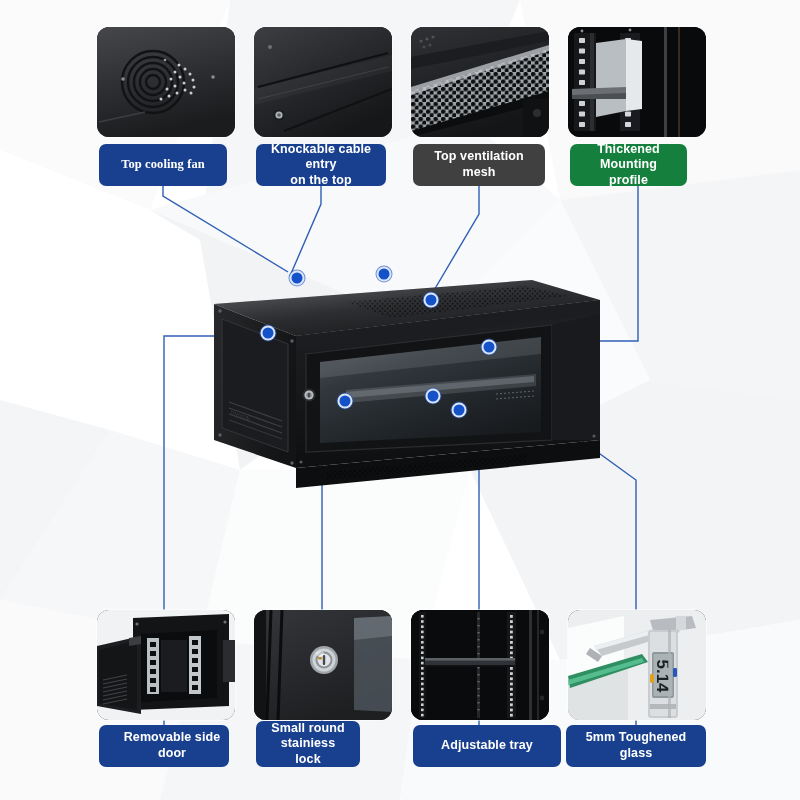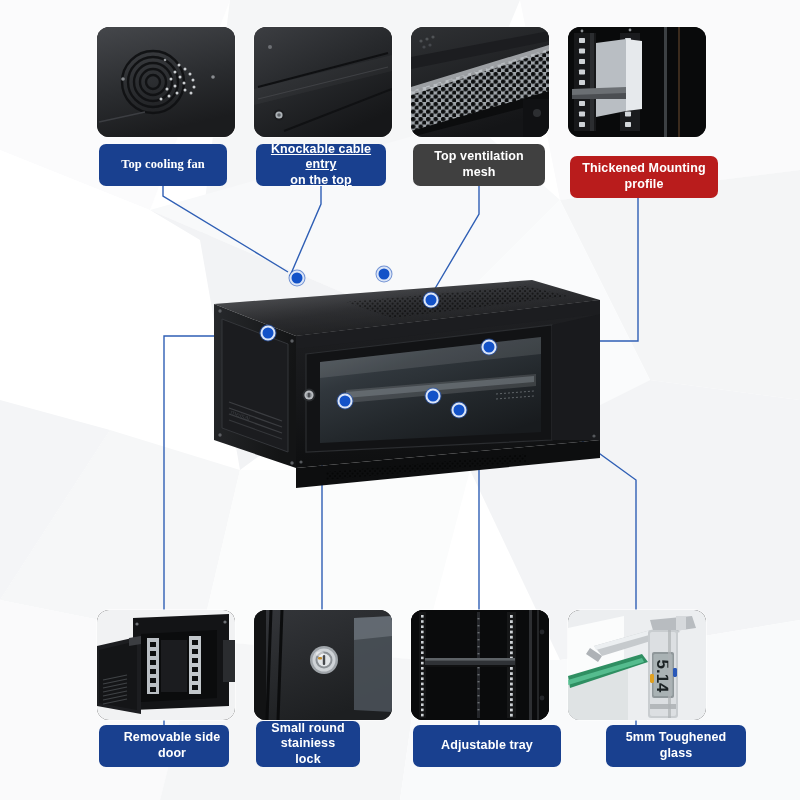--- a/index.html
+++ b/index.html
@@ -253,21 +253,21 @@
         <path d="M4,72 L134,40" stroke="#46484c" stroke-width="1.2" fill="none" opacity="0.6"></path>
         <path d="M30,104 L138,62" stroke="#101113" stroke-width="2" fill="none"></path>
         <polygon points="0,62 138,28 138,44 0,78" fill="#ffffff" opacity="0.035"></polygon>
         <circle cx="25" cy="88" r="5.5" fill="#1b1c1f"></circle>
         <circle cx="25" cy="88" r="3.6" fill="#adb2b6"></circle>
         <circle cx="25" cy="88" r="1.8" fill="#5d6166"></circle>
         <circle cx="16" cy="20" r="2" fill="#6d7074"></circle>
       </svg>
       </span>
     </div>
-    <div class="badge" style="left: 256px; top: 144px; width: 130px; height: 42px; background: rgb(25, 64, 143); text-decoration: underline;">Knockable cable entry
+    <div class="badge" style="left: 256px; top: 144px; width: 130px; height: 42px; background: rgb(25, 64, 143);">Knockable cable entry
 on the top</div>
     <div class="dot" style="left: 384px; top: 274px; background: rgb(19, 82, 200);"></div>
     <div class="thumb" style="left: 411px; top: 27px; width: 138px; height: 110px;">
       <span style="display: block; width: 100%; height: 100%;">
       <svg viewBox="0 0 138 110" preserveAspectRatio="none">
         <defs>
           <linearGradient id="g3" x1="0" y1="0" x2="0.4" y2="1">
             <stop offset="0%" stop-color="#2f3134"></stop>
               <stop offset="100%" stop-color="#141517"></stop>
           </linearGradient>
@@ -329,21 +329,21 @@
         <polygon points="58,12 74,14 74,82 58,84" fill="#e6e9ec"></polygon>
         <rect x="4" y="62" width="54" height="10" fill="#4b4e52"></rect>
         <polygon points="4,62 58,60 58,66 4,68" fill="#6b6f73"></polygon>
         <rect x="96" y="0" width="3" height="110" fill="#4a4d51" opacity="0.8"></rect>
         <rect x="110" y="0" width="2" height="110" fill="#6d4b2f" opacity="0.5"></rect>
         <circle cx="14" cy="4" r="1.4" fill="#8d9195"></circle>
         <circle cx="62" cy="3" r="1.4" fill="#8d9195"></circle>
       </svg>
       </span>
     </div>
-    <div class="badge" style="left: 570px; top: 156px; width: 148px; height: 42px; background: #b91c1c;">Thickened Mounting
+    <div class="badge" style="left: 570px; top: 144px; width: 117px; height: 42px; background: #15803d;">Thickened Mounting
 profile</div>
     <div class="dot" style="left: 489px; top: 347px; background: rgb(19, 82, 200);"></div>
     <div class="thumb" style="left: 97px; top: 610px; width: 138px; height: 110px;">
       <span style="display: block; width: 100%; height: 100%;">
       <svg viewBox="0 0 138 110" preserveAspectRatio="none">
         <rect width="138" height="110" fill="#f1f2f3"></rect>
         <polygon points="36,8 132,4 132,96 36,100" fill="#131416"></polygon>
         <polygon points="44,24 120,20 120,88 44,92" fill="#0b0c0d"></polygon>
         <rect x="50" y="28" width="12" height="56" fill="#babfc4"></rect>
         <g fill="#0c0d0e">
@@ -516,15 +516,15 @@
         <rect x="85.5" y="44" width="19" height="42" rx="1.5" fill="#a9b2b4"></rect>
         <text x="95" y="72" font-family="Liberation Sans, sans-serif" font-size="17" font-weight="700" fill="#1b2224" text-anchor="middle" transform="rotate(90 95 66)">5.14</text>
 
         <rect x="82" y="64" width="4" height="9" rx="1.4" fill="#e0a020"></rect>
         <rect x="105" y="58" width="4" height="9" rx="1.4" fill="#2a58b8"></rect>
         <rect x="82" y="94" width="26" height="5" fill="#b4b8bb"></rect>
         <rect x="100" y="20" width="3" height="88" fill="#aeb2b5" opacity="0.7"></rect>
       </svg>
       </span>
     </div>
-    <div class="badge" style="left: 566px; top: 725px; width: 140px; height: 42px; background: rgb(25, 64, 143); margin-left: 40px;">5mm Toughened  glass</div>
+    <div class="badge" style="left: 566px; top: 725px; width: 140px; height: 42px; background: rgb(25, 64, 143);">5mm Toughened  glass</div>
     <div class="dot" style="left: 459px; top: 410px; background: rgb(19, 82, 200);"></div>
   </div>
 
 </body></html>

